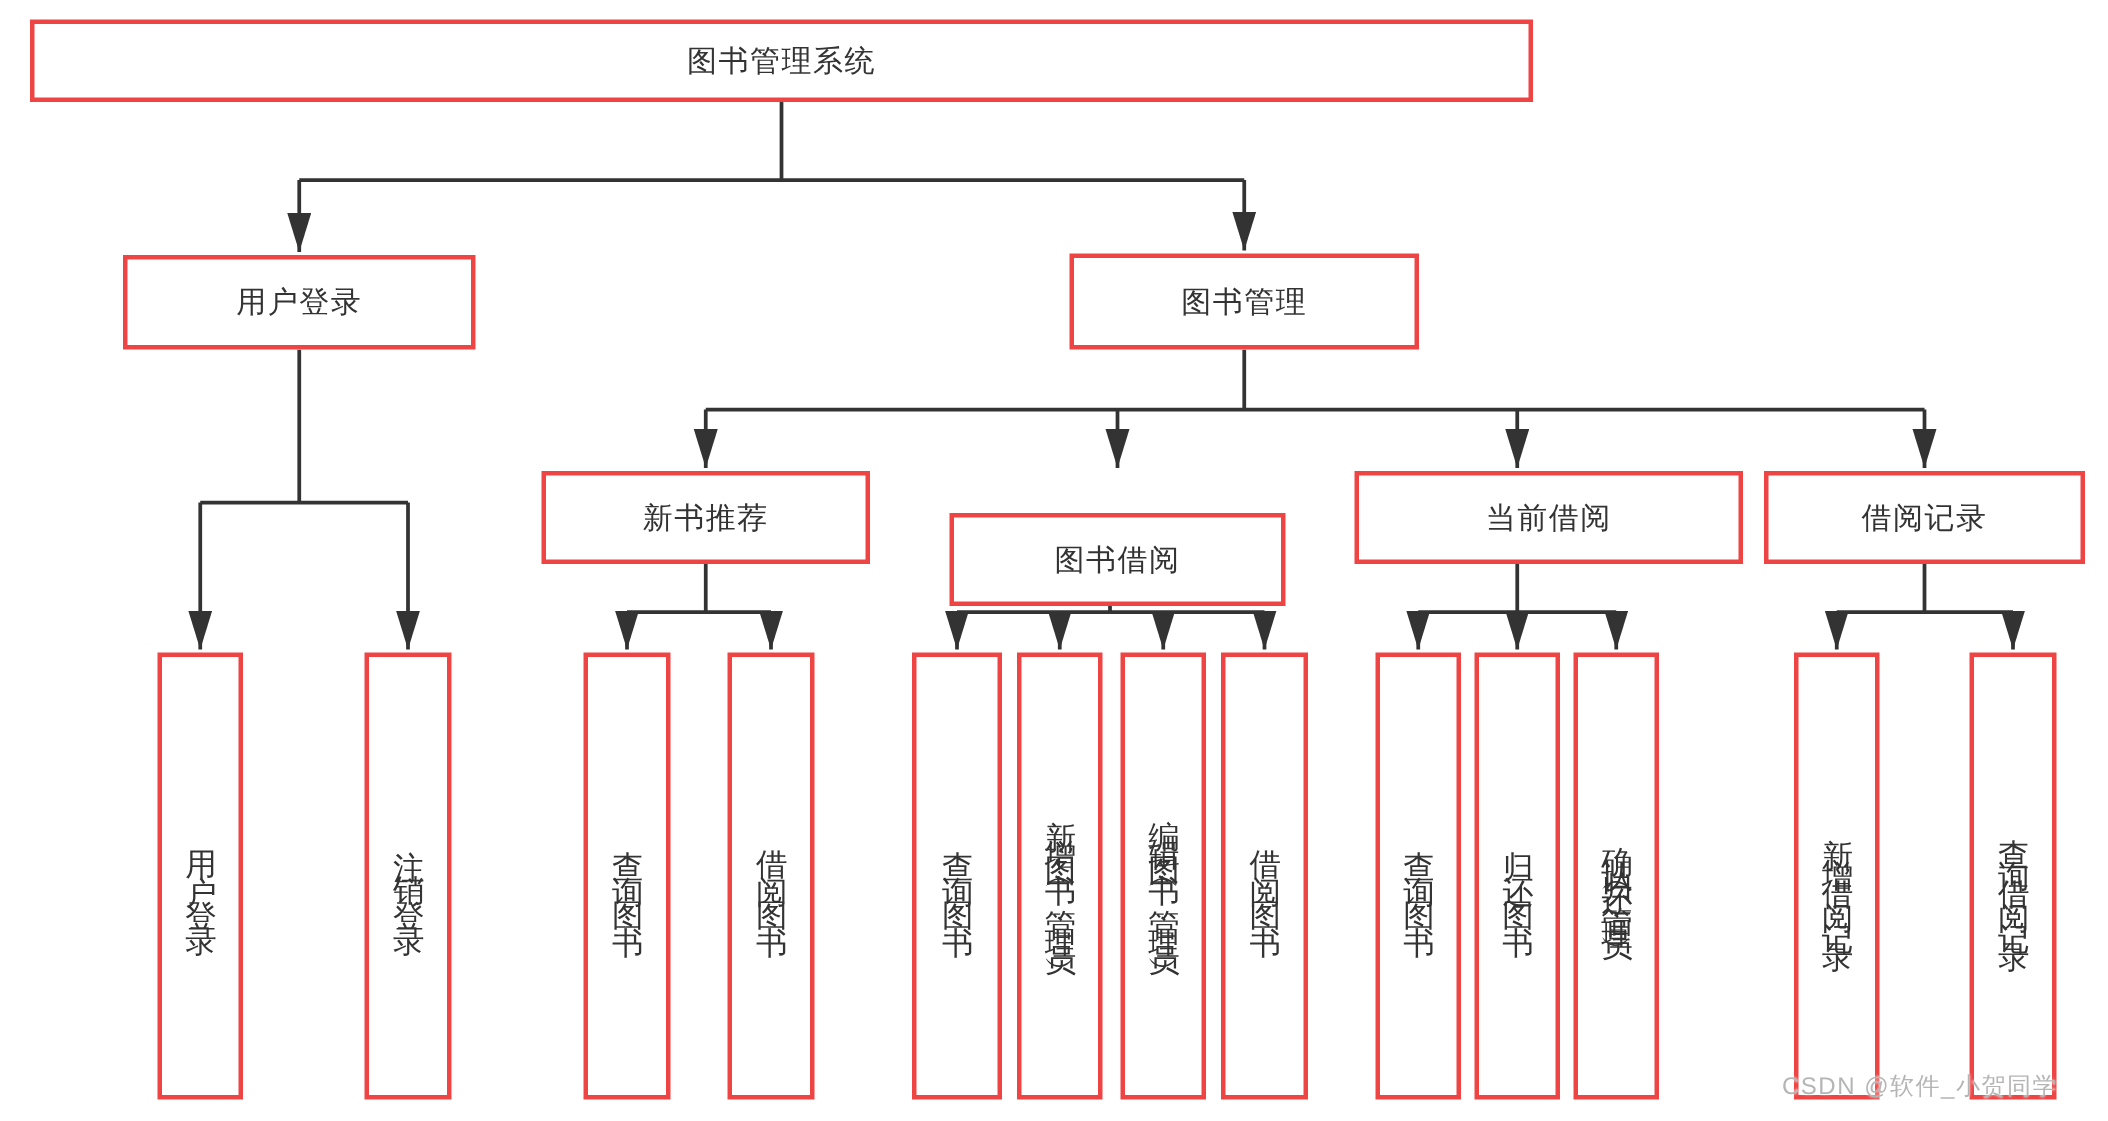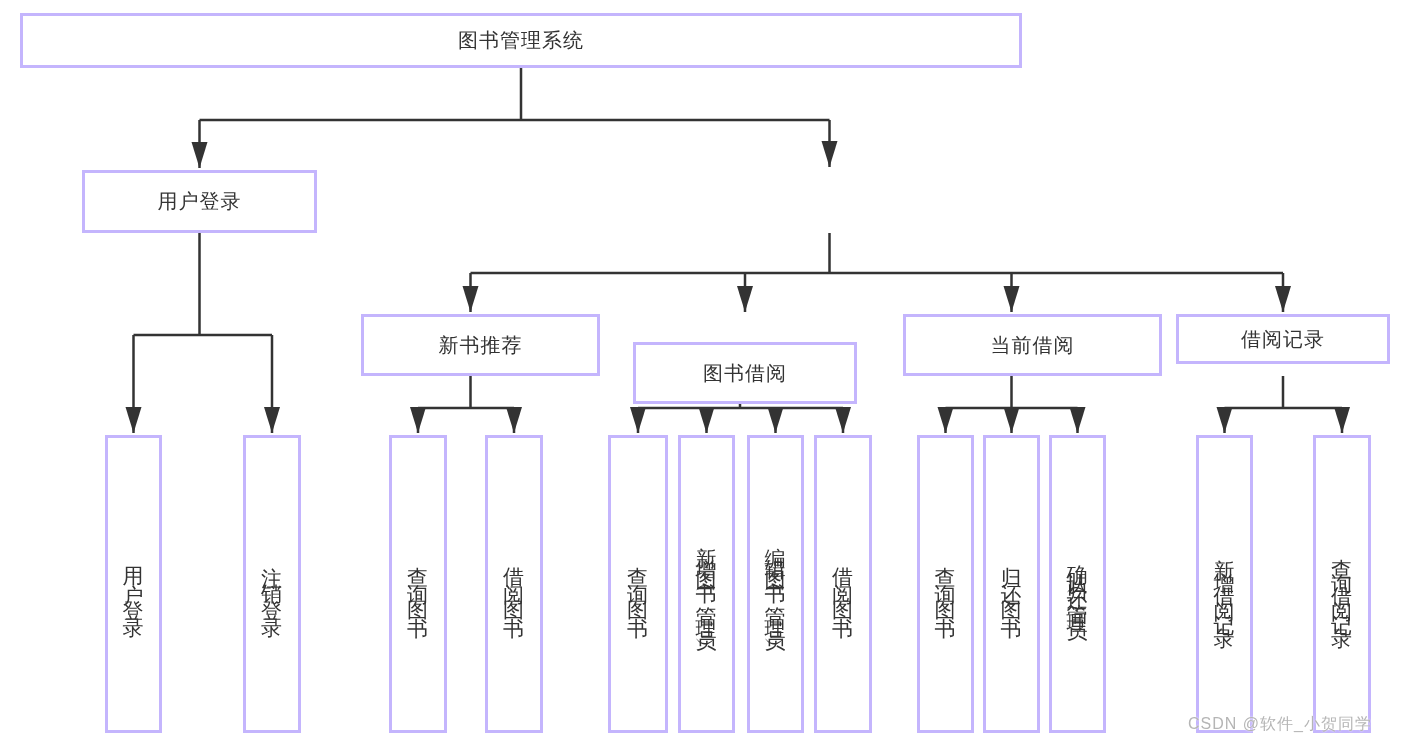--- a/index.html
+++ b/index.html
@@ -8,45 +8,45 @@
     width:1405px;height:747px;
     background:#ffffff;
     font-family:"Liberation Sans","DejaVu Sans",sans-serif;
     color:#333333;
     overflow:hidden;
   }
   #connectors{position:absolute;left:0;top:0;width:1405px;height:747px;}
   .node{
     position:absolute;
     box-sizing:border-box;
-    border:3px solid #c4b5fd;
+    border:3px solid #ef4444;
     background:#ffffff;
     display:flex;
     align-items:center;
     justify-content:center;
     font-size:20px;
     letter-spacing:1px;
   }
   .leaf{
     writing-mode:vertical-rl;
     font-size:21px;
     line-height:1;
   }
   .ls4{letter-spacing:17px;}
   .ls6{letter-spacing:14px;}
   .ls8{letter-spacing:12px;}
   .ls9{letter-spacing:8px;}
   
   .n-root{left:20px;top:13px;width:1002px;height:55px;}
   .n-user-login{left:82px;top:170px;width:235px;height:63px;}
   .n-book-mgmt{left:713px;top:169px;width:233px;height:64px;}
-  .n-new-book{left:361px;top:314px;width:239px;height:62px;}
+  .n-new-book{left:361px;top:314px;width:219px;height:62px;}
   .n-book-borrow{left:633px;top:314px;width:224px;height:62px;margin-top:28px;}
   .n-current-borrow{left:903px;top:314px;width:259px;height:62px;}
-  .n-borrow-record{left:1176px;top:314px;width:214px;height:50px;}
+  .n-borrow-record{left:1176px;top:314px;width:214px;height:62px;}
   .l-user-login{left:105px;top:435px;width:57px;height:298px;}
   .l-logout{left:243px;top:435px;width:58px;height:298px;}
   .l-nb-query{left:389px;top:435px;width:58px;height:298px;}
   .l-nb-borrow{left:485px;top:435px;width:58px;height:298px;}
   .l-bb-query{left:608px;top:435px;width:60px;height:298px;}
   .l-bb-add{left:678px;top:435px;width:57px;height:298px;}
   .l-bb-edit{left:747px;top:435px;width:57px;height:298px;}
   .l-bb-borrow{left:814px;top:435px;width:58px;height:298px;}
   .l-cb-query{left:917px;top:435px;width:57px;height:298px;}
   .l-cb-return{left:983px;top:435px;width:57px;height:298px;}
@@ -121,20 +121,21 @@
         <path d="M1283,376 V408 M1224.5,408 H1342"></path>
         <line x1="1224.5" y1="408" x2="1224.5" y2="433" marker-end="url(#ah)"></line>
         <line x1="1342" y1="408" x2="1342" y2="433" marker-end="url(#ah)"></line>
       </g>
     </g>
   </svg>
 
   <div class="node n-root">图书管理系统</div>
 
   <div class="node n-user-login">用户登录</div>
+  <div class="node n-book-mgmt">图书管理</div>
 
   <div class="node n-new-book">新书推荐</div>
   <div class="node n-book-borrow">图书借阅</div>
   <div class="node n-current-borrow">当前借阅</div>
   <div class="node n-borrow-record">借阅记录</div>
 
   <div class="node leaf ls4 l-user-login">用户登录</div>
   <div class="node leaf ls4 l-logout">注销登录</div>
 
   <div class="node leaf ls4 l-nb-query">查询图书</div>

